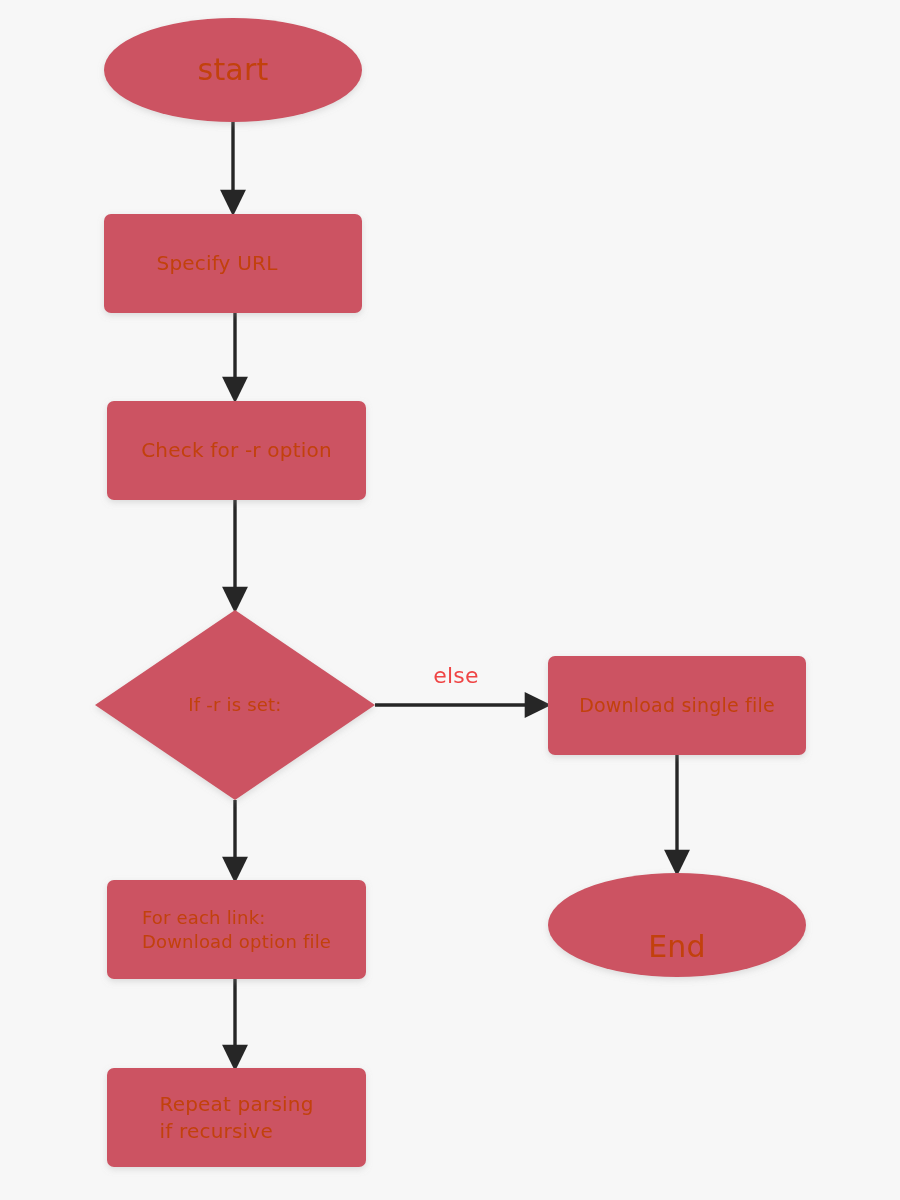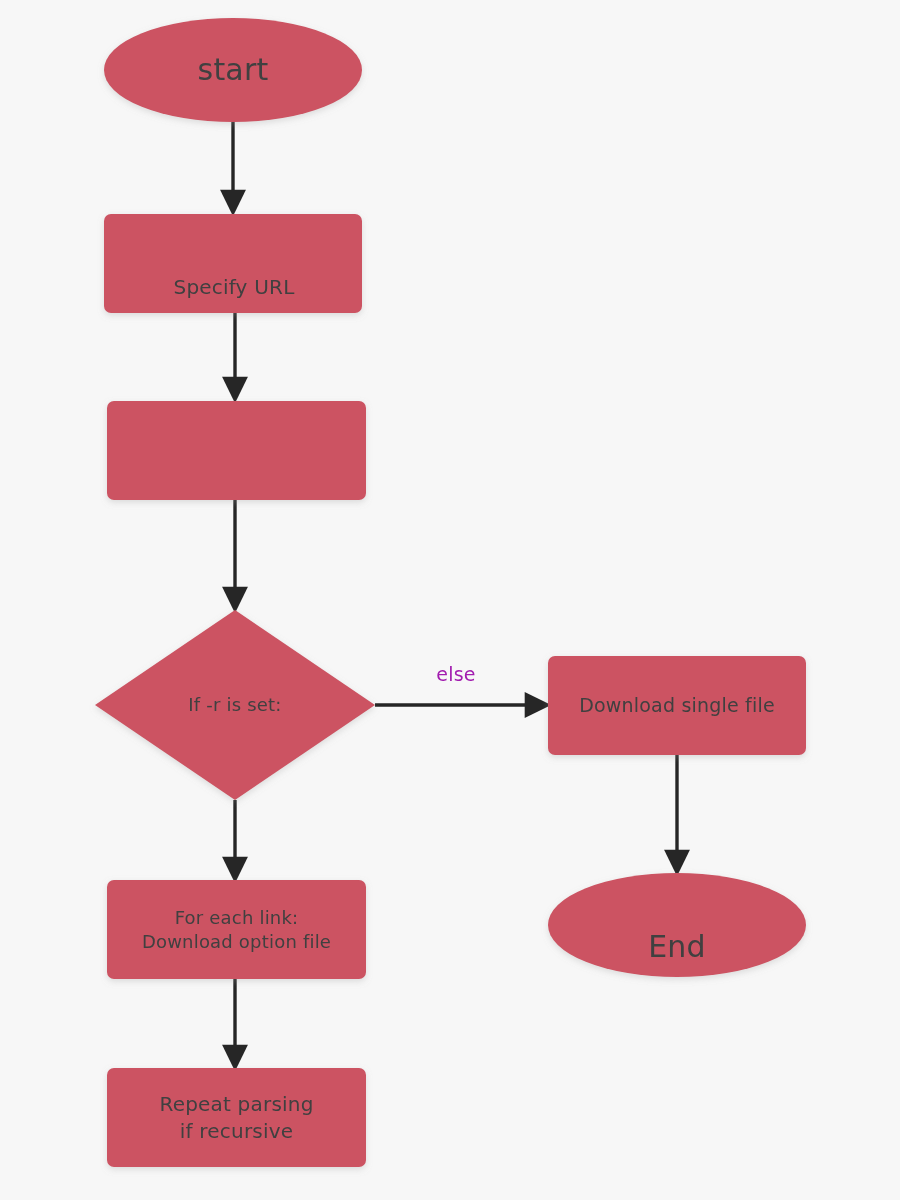--- a/index.html
+++ b/index.html
@@ -25,31 +25,30 @@
     left: 0;
     top: 0;
     width: 900px;
     height: 1200px;
   }
   .node-label {
     position: absolute;
     display: flex;
     align-items: center;
     justify-content: center;
-    text-align: center;
-    color: #404040;
+    color: #c2410c;
     pointer-events: none;
     line-height: 1.32;
     white-space: pre-line;
     letter-spacing: 0.2px;
   }
   .edge-label {
     position: absolute;
-    color: #a21caf;
-    font-size: 19px;
+    color: #ef4444;
+    font-size: 22px;
     text-align: center;
     letter-spacing: 0.2px;
   }
 </style>
 </head>
 <body>
 
 <div id="canvas">
 
   <svg class="layer" viewBox="0 0 900 1200">
@@ -92,22 +91,23 @@
       <ellipse filter="url(#softshadow)" cx="677" cy="925" rx="129" ry="52" fill="#cc5362"></ellipse>
 
       <rect filter="url(#softshadow)" x="107" y="880" width="259" height="99" rx="7" ry="7" fill="#cc5362"></rect>
 
       <rect filter="url(#softshadow)" x="107" y="1068" width="259" height="99" rx="7" ry="7" fill="#cc5362"></rect>
     </g>
   </svg>
 
   <div class="node-label" style="left:104px; top:18px; width:258px; height:104px; font-size:30px;">start</div>
 
-  <div class="node-label" style="left:105px; top:214px; width:258px; height:99px; font-size:20px;margin-top:24px;">Specify URL</div>
+  <div class="node-label" style="left:88px; top:214px; width:258px; height:99px; font-size:20px;">Specify URL</div>
 
+  <div class="node-label" style="left:107px; top:401px; width:259px; height:99px; font-size:20px;">Check for -r option</div>
 
   <div class="node-label" style="left:95px; top:610px; width:280px; height:190px; font-size:18px;">If -r is set:</div>
 
   <div class="node-label" style="left:548px; top:656px; width:258px; height:99px; font-size:19px;">Download single file</div>
 
   <div class="node-label" style="left:548px; top:895px; width:258px; height:104px; font-size:30px;">End</div>
 
   <div class="node-label" style="left:107px; top:880px; width:259px; height:99px; font-size:18px;">For each link:
 Download option file</div>
 

